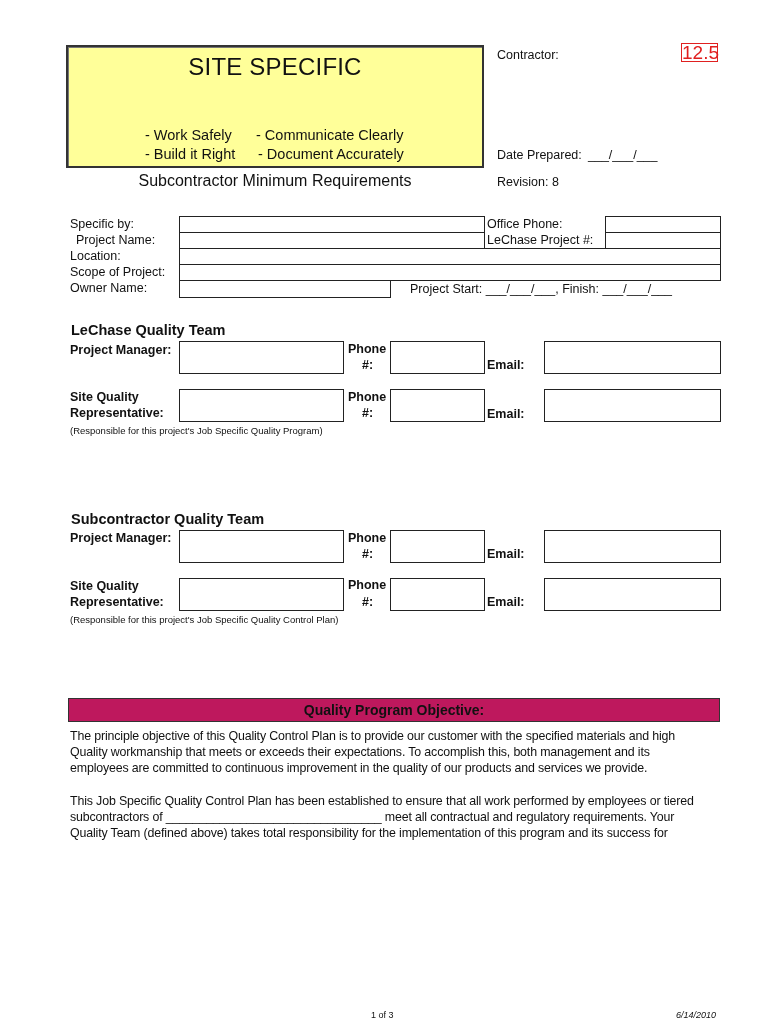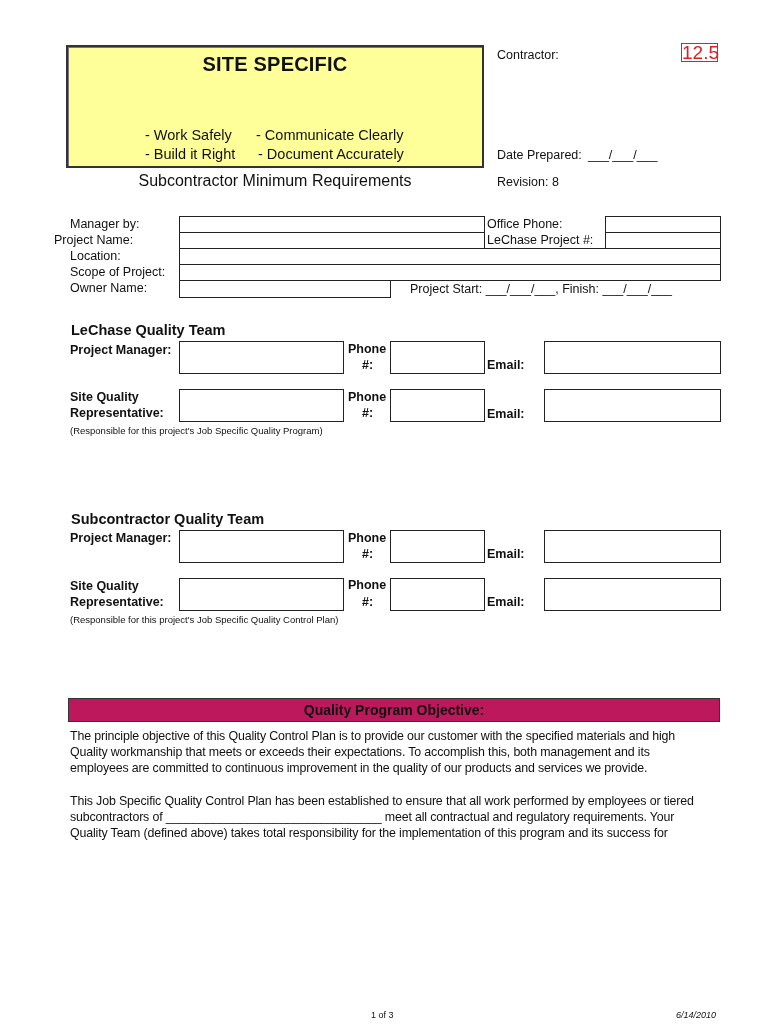--- a/index.html
+++ b/index.html
@@ -7,21 +7,21 @@
     width:768px; height:1024px; background:#ffffff; position:relative; overflow:hidden;
     font-family:"Liberation Sans", sans-serif; color:#111;
   }
   .abs { position:absolute; }
   .title-box {
     left:66px; top:45px; width:414px; height:119px;
     background:#FFFF99; border:2px solid #333;
     box-shadow: inset 1px 1px 0 #777;
     text-align:center;
   }
-  .title-line1 { position:absolute; left:0; right:0; top:6px; font-size:20px; font-weight:bold; letter-spacing:0.2px; }
+  .title-line1 { position:absolute; left:0; right:0; top:6px; font-size:24px; font-weight:normal; letter-spacing:0.2px; }
   .title-line2 { position:absolute; left:0; right:0; top:42px; font-size:29px; font-weight:bold; }
   .motto { position:absolute; font-size:14.5px; }
   .subtitle { left:66px; top:172px; width:418px; text-align:center; font-size:16px; }
   .rlabel { font-size:12.5px; }
   .badge { left:681px; top:43px; width:35px; height:17px; border:1px solid #e02020; color:#e02020; font-size:19px; text-align:center; line-height:17px; }
   .flabel { font-size:12.5px; line-height:16px; }
   .fbox { border:1px solid #222; box-sizing:border-box; background:#fff; }
   .fbox.thick { border-width:1.5px; }
   .section-title { font-size:14.5px; font-weight:bold; }
   .blabel { font-size:12.5px; font-weight:bold; line-height:16px; }
@@ -41,22 +41,22 @@
   <div class="motto" style="left:190px; top:99px;text-align:center;">- Document Accurately</div>
 </div>
 <div class="abs subtitle">Subcontractor Minimum Requirements</div>
 
 <div class="abs rlabel" style="left:497px; top:48px;">Contractor:</div>
 <div class="abs badge">12.5</div>
 <div class="abs rlabel" style="left:497px; top:148px;text-align:center;">Date Prepared:</div>
 <div class="abs rlabel" style="left:588px; top:148px;">___/___/___</div>
 <div class="abs rlabel" style="left:497px; top:175px;">Revision: 8</div>
 
-<div class="abs flabel" style="left:70px; top:216px;">Manager by:</div>
-<div class="abs flabel" style="left:54px; top:232px;">Project Name:</div>
+<div class="abs flabel" style="left:70px; top:216px;">Specific by:</div>
+<div class="abs flabel" style="left:76px; top:232px;">Project Name:</div>
 <div class="abs flabel" style="left:70px; top:248px;">Location:</div>
 <div class="abs flabel" style="left:70px; top:264px;">Scope of Project:</div>
 <div class="abs flabel" style="left:70px; top:280px;">Owner Name:</div>
 
 <div class="abs fbox" style="left:179px; top:216px; width:306px; height:17px;"></div>
 <div class="abs fbox" style="left:179px; top:232px; width:306px; height:17px;"></div>
 <div class="abs flabel" style="left:487px; top:216px;">Office Phone:</div>
 <div class="abs flabel" style="left:487px; top:232px;">LeChase Project #:</div>
 <div class="abs fbox" style="left:605px; top:216px; width:116px; height:17px;"></div>
 <div class="abs fbox" style="left:605px; top:232px; width:116px; height:17px;"></div>

